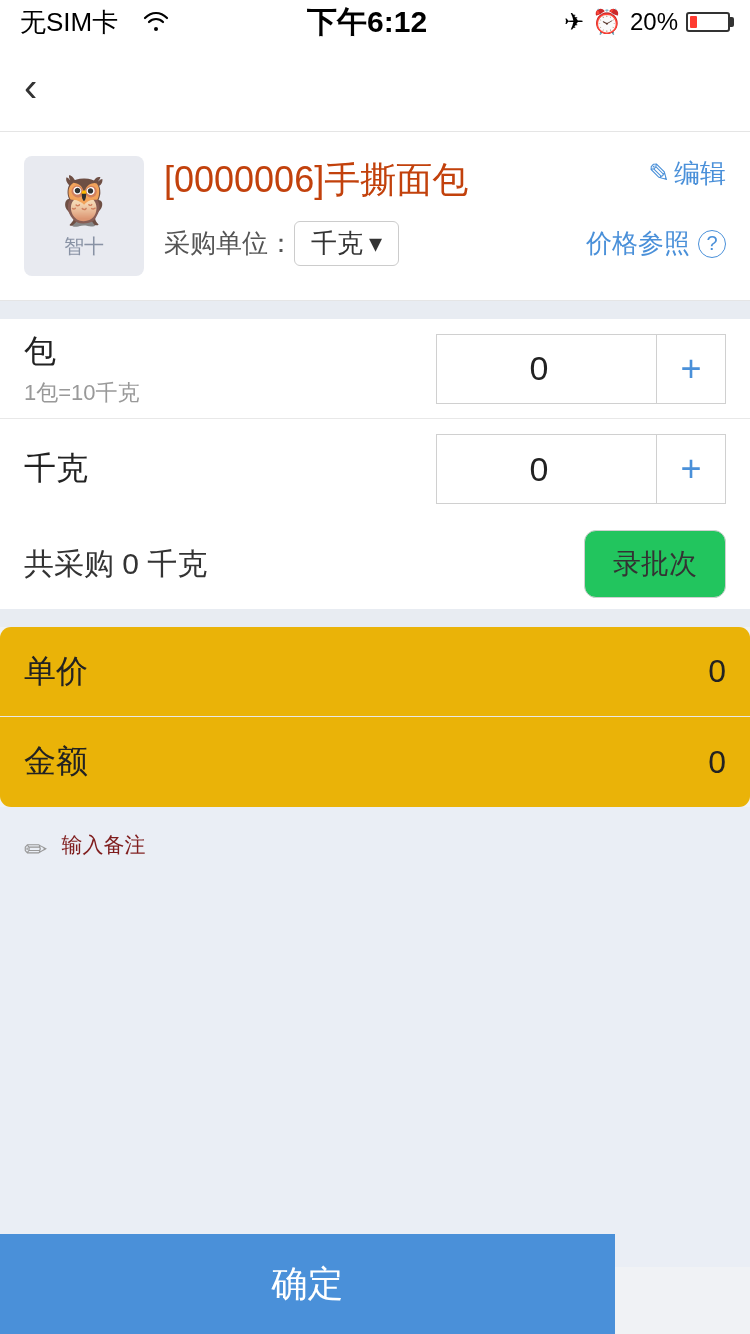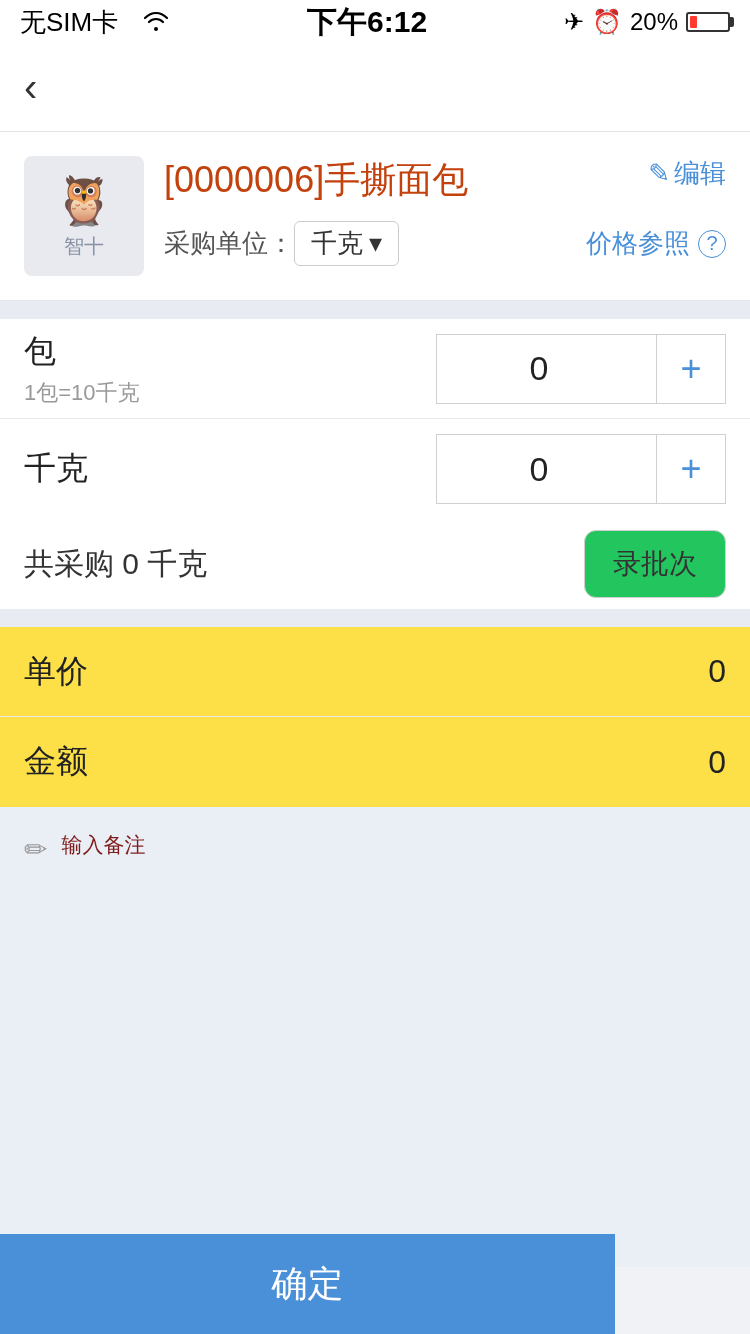--- a/index.html
+++ b/index.html
@@ -246,22 +246,23 @@
       background: #22c55e;
       padding: 14px 28px;
       font-size: 28px;
       color: #333;
       border-radius: 12px;
       cursor: pointer;
     }
 
     
     .info-section {
-      background: #fde047;
+      background: #eab308;
       margin-top: 0;
+      border-radius: 11px;
     }
     .info-row {
       display: flex;
       align-items: center;
       justify-content: space-between;
       padding: 0 24px;
       height: 90px;
       border-bottom: 1px solid #e8e8e8;
     }
     .info-row:last-child {

